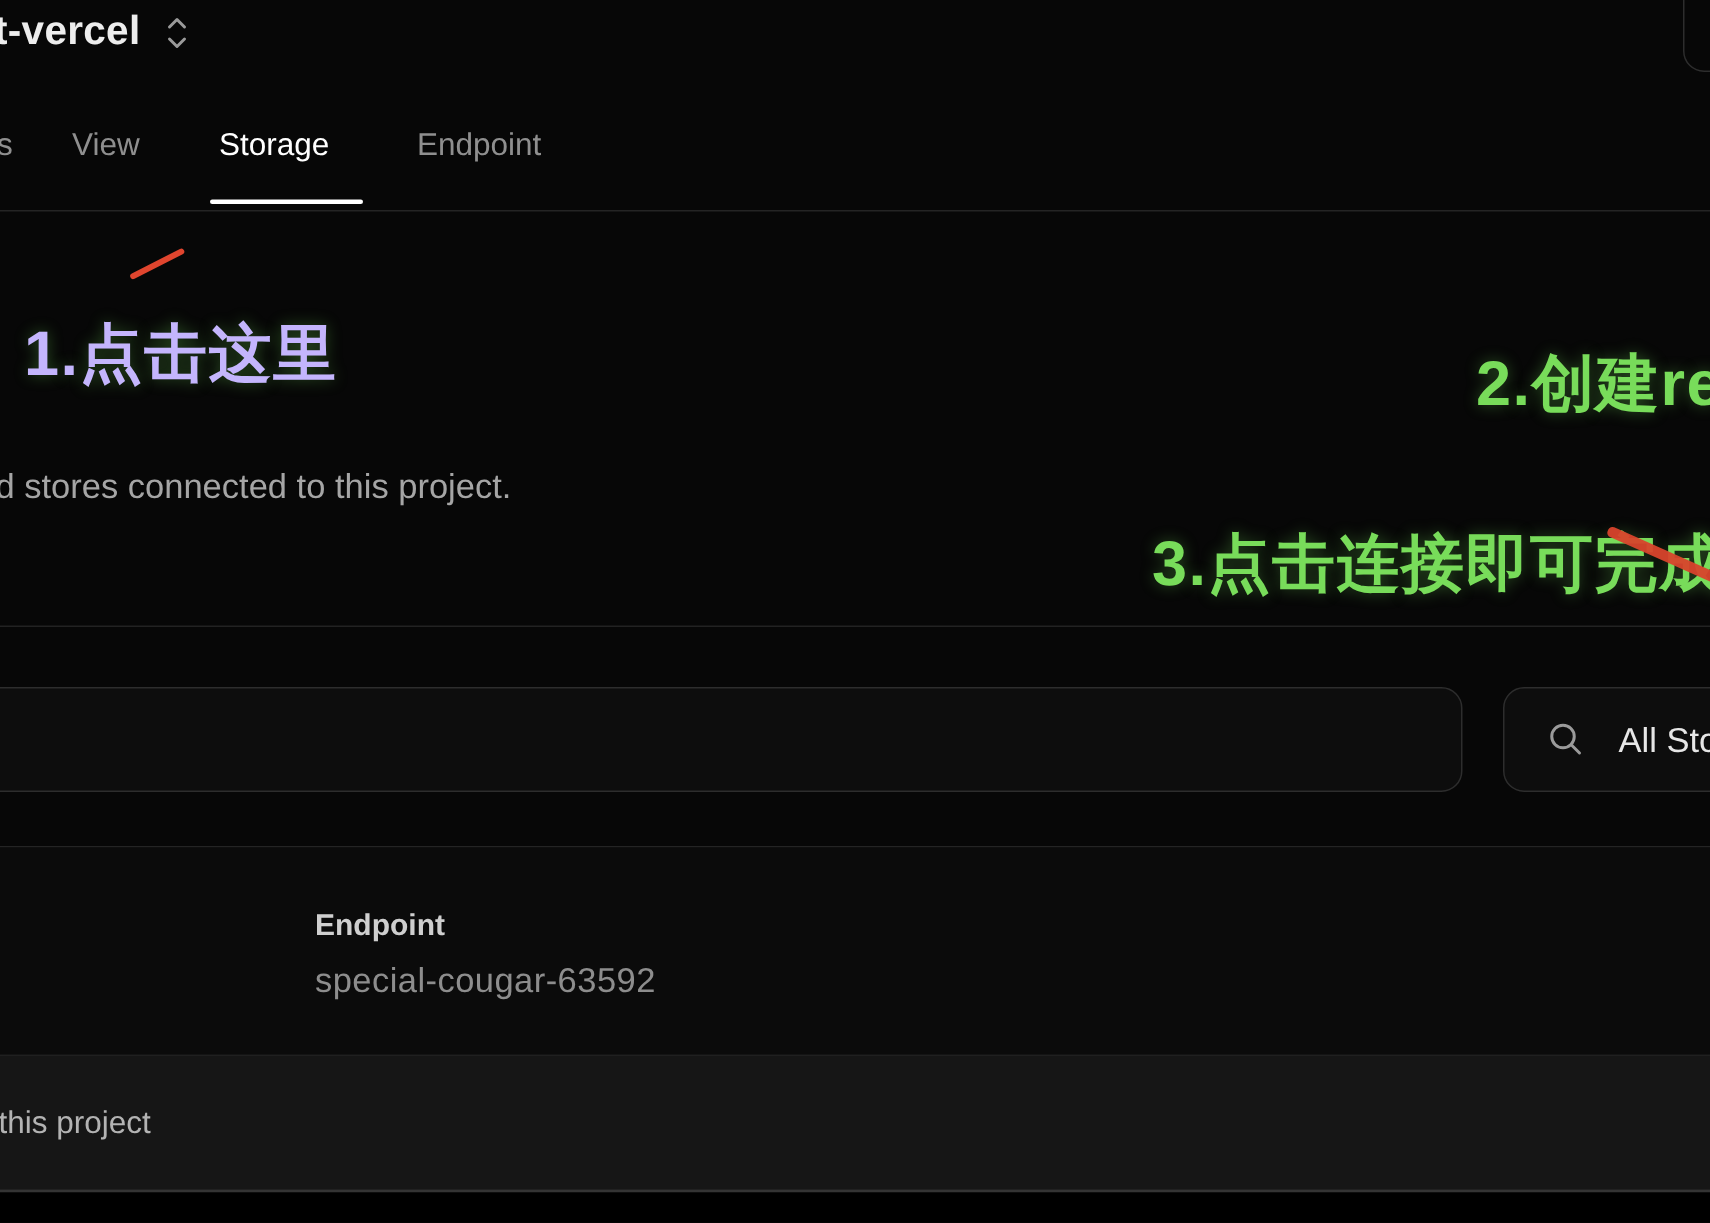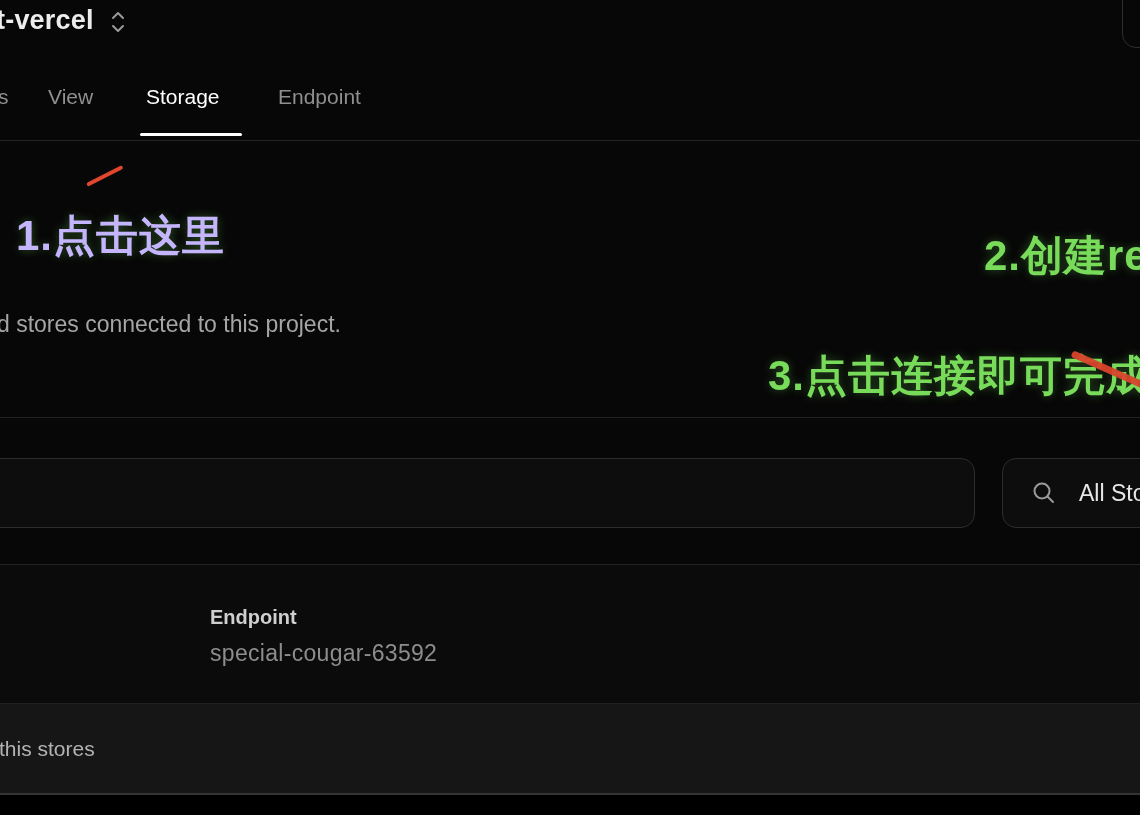--- a/index.html
+++ b/index.html
@@ -121,16 +121,16 @@
   <span>All Sto</span>
 </div>
 <div class="abs divider div-b"></div>
 
 <div class="abs table-region"></div>
 <div class="abs endpoint-label">Endpoint</div>
 <div class="abs endpoint-value">special-cougar-63592</div>
 <div class="abs divider div-c"></div>
 
 <div class="abs bottom-row">
-  <span>this stores</span>
+  <span>this project</span>
 </div>
 <div class="abs divider div-d"></div>
 <div class="abs bottom-strip"></div>
 
 </body></html>

